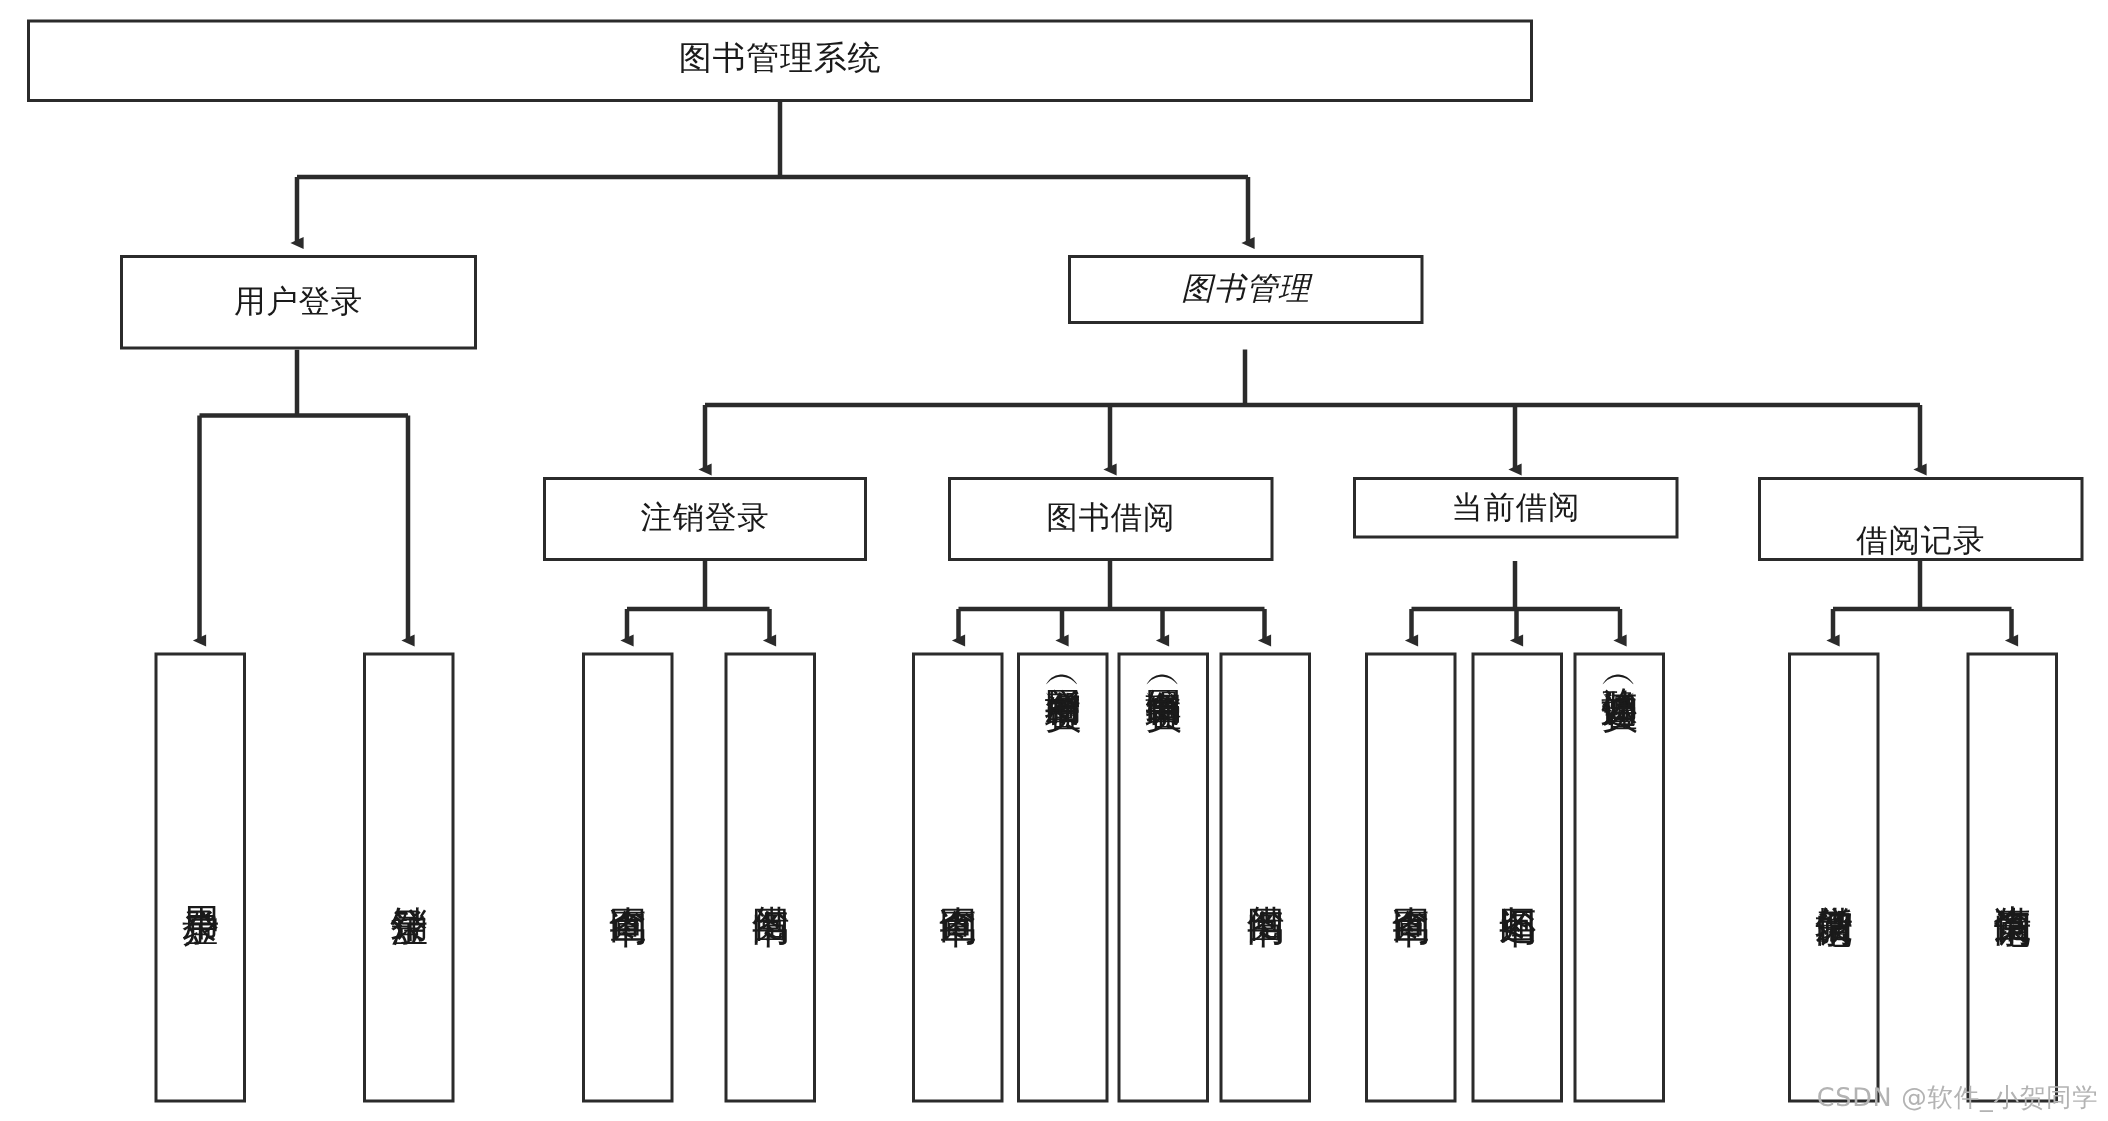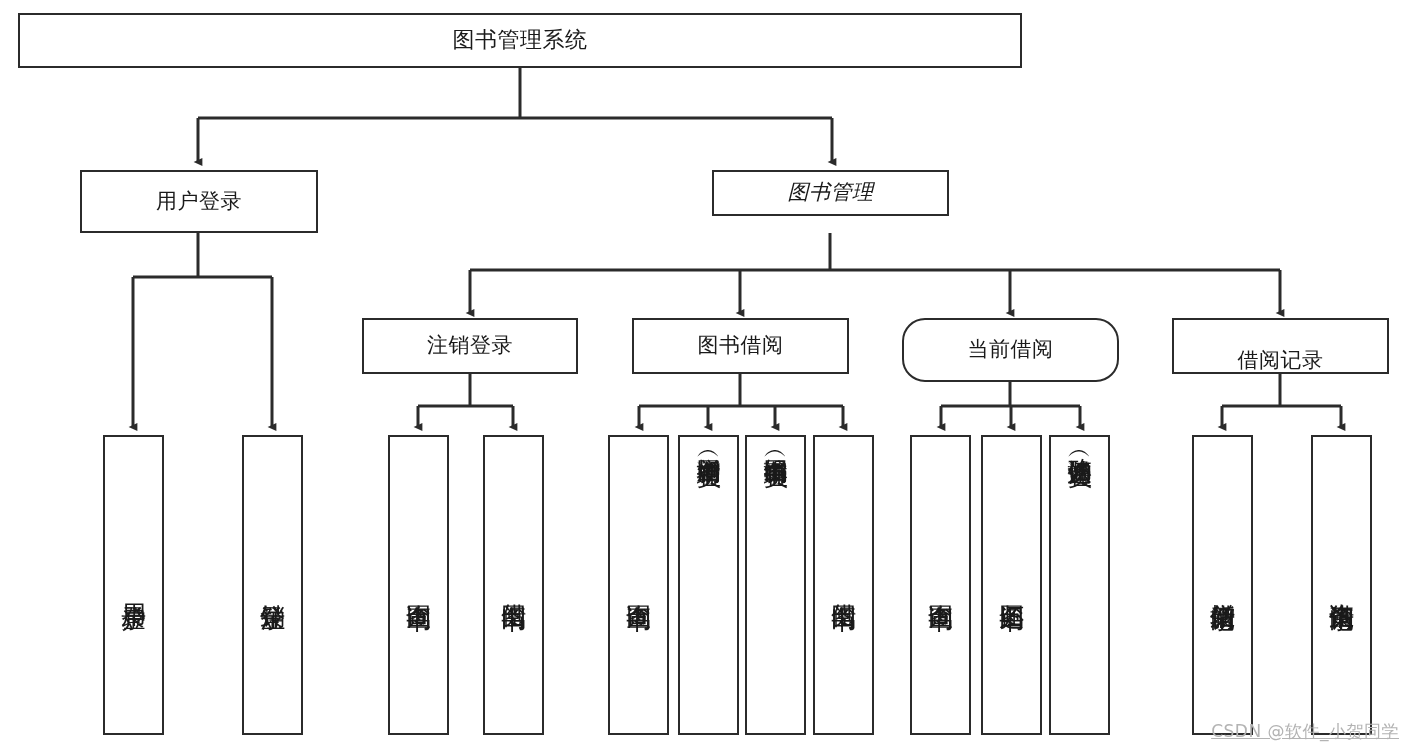--- a/index.html
+++ b/index.html
@@ -68,21 +68,20 @@
   }
   #watermark {
     position: absolute;
     right: 6px;
     bottom: 4px;
     font-size: 17px;
     color: #b3b3b3;
     white-space: nowrap;
     letter-spacing: 0.5px;
     pointer-events: none;
-    text-decoration: underline;
   }
 </style>
 </head>
 <body>
 
 <div id="diagram-root">
 
   <svg id="diagram-svg" viewBox="0 0 1405 747" xmlns="http://www.w3.org/2000/svg">
     <defs>
       <marker id="arrow" markerWidth="10" markerHeight="10" refX="4.6" refY="5" orient="auto" markerUnits="userSpaceOnUse">
@@ -143,21 +142,21 @@
   <div class="node horizontal" style="left:712px; top:170px; width:237px; height:46px;font-style:italic;">
     <span class="node-label">图书管理</span>
   </div>
 
   <div class="node horizontal" style="left:362px; top:318px; width:216px; height:56px;">
     <span class="node-label">注销登录</span>
   </div>
   <div class="node horizontal" style="left:632px; top:318px; width:217px; height:56px;">
     <span class="node-label">图书借阅</span>
   </div>
-  <div class="node horizontal" style="left:902px; top:318px; width:217px; height:64px;border-radius:23px;">
+  <div class="node horizontal" style="left:902px; top:318px; width:217px; height:41px;">
     <span class="node-label">当前借阅</span>
   </div>
   <div class="node horizontal" style="left:1172px; top:318px; width:217px; height:56px;align-items:flex-end;">
     <span class="node-label">借阅记录</span>
   </div>
 
   <div class="node vertical centered" style="left:103px; top:435px; width:61px; height:300px;">
     <span class="node-label">用户登录</span>
   </div>
   <div class="node vertical centered" style="left:242px; top:435px; width:61px; height:300px;">

